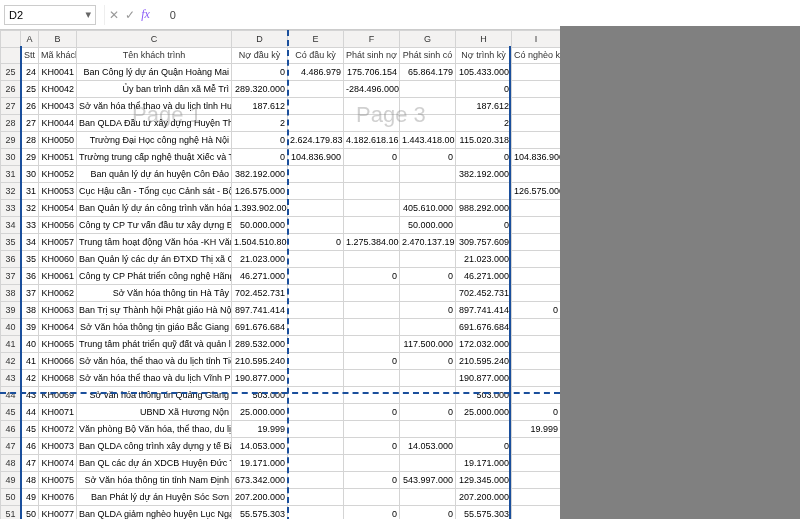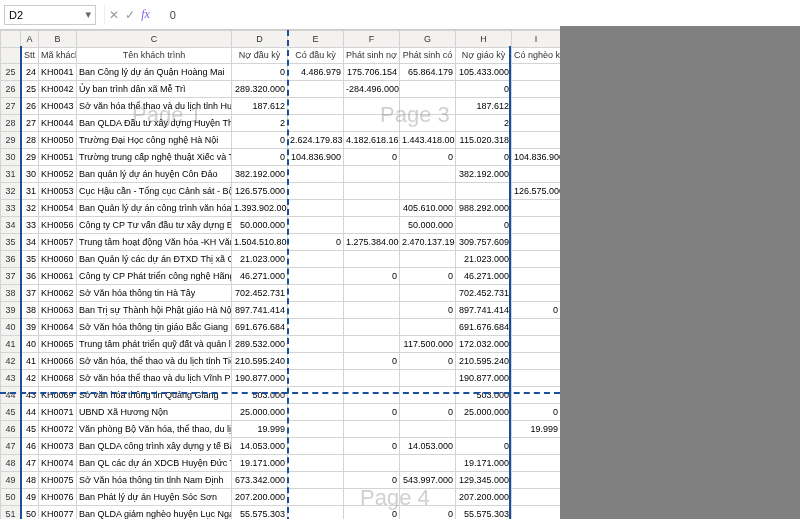--- a/index.html
+++ b/index.html
@@ -11,21 +11,21 @@
 .fxbtns{display:flex;gap:6px;color:#999;font-size:12px;padding:0 4px;border-left:1px solid #eee;height:20px;align-items:center}
 .fx{font-style:italic;font-family:"Times New Roman",serif;font-size:12px;color:#8b5cf6}
 .fval{font-size:11px;margin-left:8px;color:#444}
 .sheet{width:560px;height:493px;overflow:hidden;background:#fff;position:relative}
 .gray{position:absolute;left:560px;top:26px;width:240px;height:493px;background:#808080}
 table{border-collapse:collapse;table-layout:fixed;width:560px}
 th,td{border:1px solid #d4d4d4;font-size:9px;padding:0 2px;height:10.4px;line-height:10.4px;white-space:nowrap;overflow:hidden;text-overflow:clip;background:#fff}
 th{background:#f3f2f1;font-weight:normal;color:#333;text-align:center;height:16px;line-height:16px}
 .rowh{width:20px;background:#f3f2f1;text-align:center;color:#333}
 .num{text-align:right}
-.txt{text-align:left}
+.txt{text-align:right}
 col.c0{width:20px}col.cA{width:18px}col.cB{width:38px}col.cC{width:155px}col.cD{width:56px}col.cE{width:56px}col.cF{width:56px}col.cG{width:56px}col.cH{width:56px}col.cI{width:49px}
 .hdr td{font-size:9px;text-align:center;color:#333}
 .pgbrk-v{position:absolute;top:0;bottom:0;border-left:2px dashed #1a4f9c;pointer-events:none}
 .pgbrk-h{position:absolute;left:0;right:0;border-top:2px dashed #1a4f9c;pointer-events:none}
 .wm{position:absolute;font-size:22px;color:rgba(120,120,120,0.35);font-family:"Segoe UI",Arial;pointer-events:none;font-weight:400}
 .edge-r{position:absolute;top:16px;bottom:0;width:2px;background:#1a4f9c;right:0}
 .edge-l{position:absolute;top:16px;bottom:0;width:2px;background:#1a4f9c;left:20px}
 </style>
 </head>
 <body>
@@ -74,21 +74,21 @@
     <tbody id="tb">
         <tr class="hdr">
           <th class="rowh"></th>
           <td class="txt">Stt</td>
           <td class="txt">Mã khách</td>
           <td class="txt">Tên khách trình</td>
           <td class="num">Nợ đầu kỳ</td>
           <td class="num">Có đầu kỳ</td>
           <td class="num">Phát sinh nợ</td>
           <td class="num">Phát sinh có</td>
-          <td class="num">Nợ giáo kỳ</td>
+          <td class="num">Nợ trình kỳ</td>
           <td class="num">Có nghèo kỳ</td>
         </tr>
         <tr>
           <th class="rowh">25</th>
           <td class="num">24</td>
           <td class="txt">KH0041</td>
           <td class="txt">Ban Công lý dự án Quận Hoàng Mai</td>
           <td class="num">0</td>
           <td class="num">4.486.979</td>
           <td class="num">175.706.154</td>
@@ -420,16 +420,15 @@
           <td class="num">2.251.980.000</td>
           <td class="num">0</td>
         </tr>
       </tbody>
   </table>
   <div class="edge-l"></div>
   <div class="edge-r" style="right:49px"></div>
   <div class="pgbrk-v" style="left:287px"></div>
   <div class="pgbrk-h" style="top:362px"></div>
   <div class="wm" style="top:72px;left:132px">Page 1</div>
-  <div class="wm" style="top:72px;left:380px">Page 3</div>
-  <div class="wm" style="top:455px;left:360px">Page 4</div>
+  <div class="wm" style="top:72px;left:356px">Page 3</div>
 </div>
 <div class="gray"></div>
 
 </body></html>

